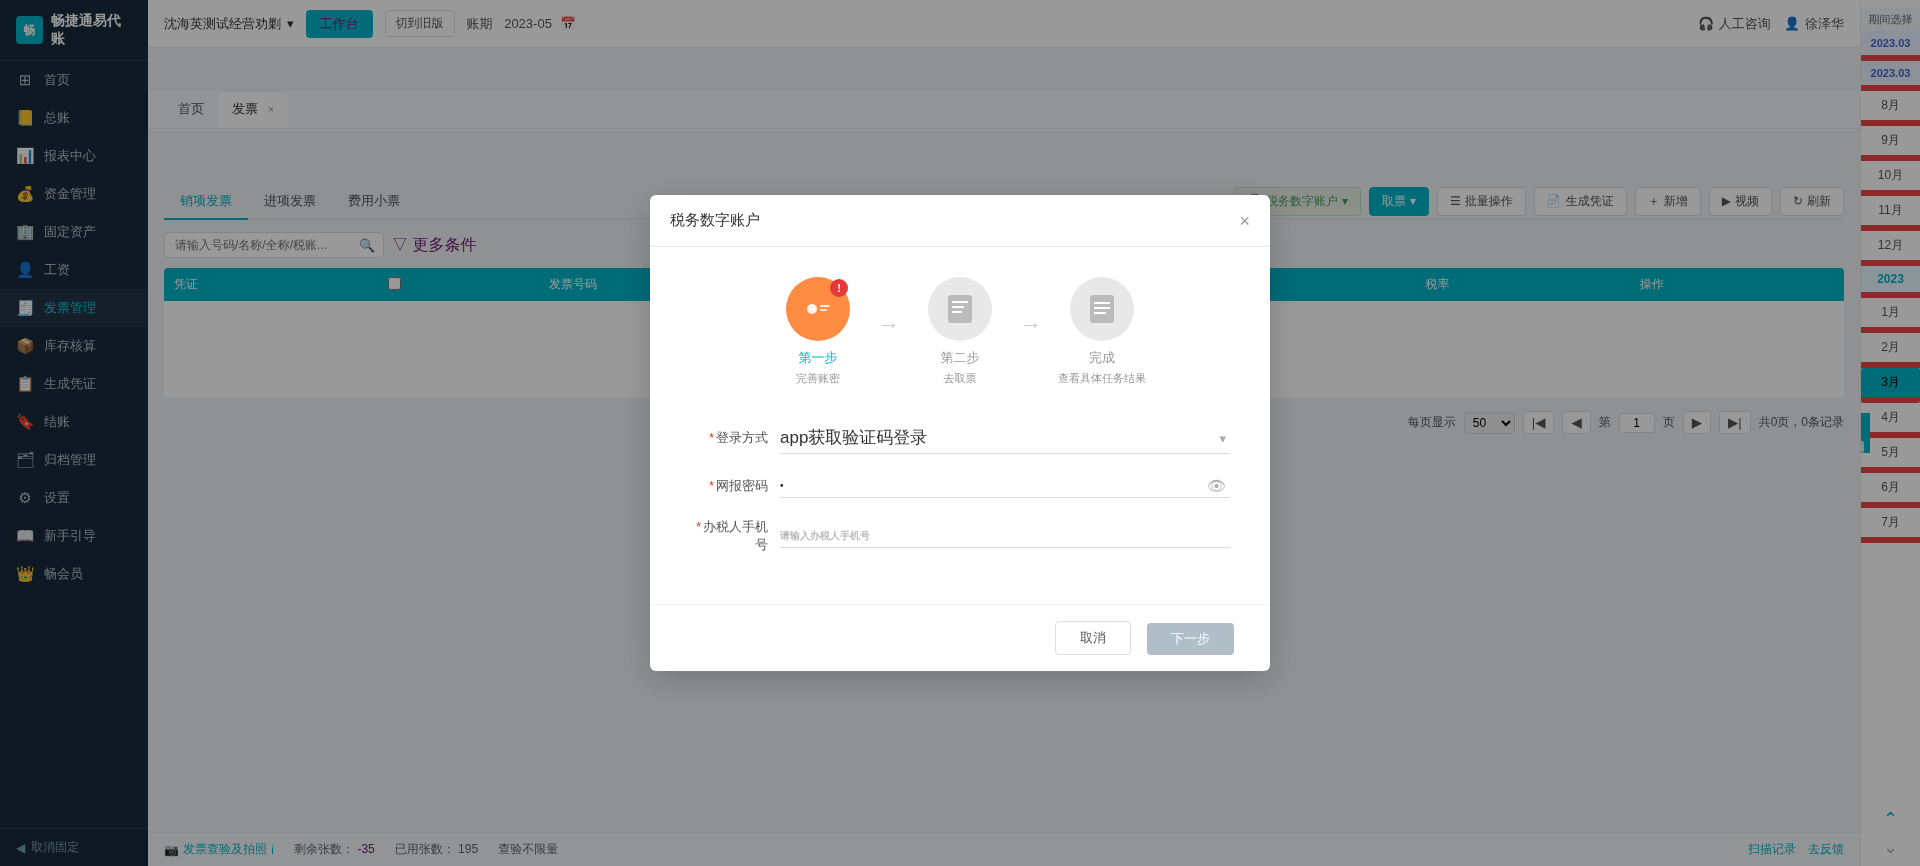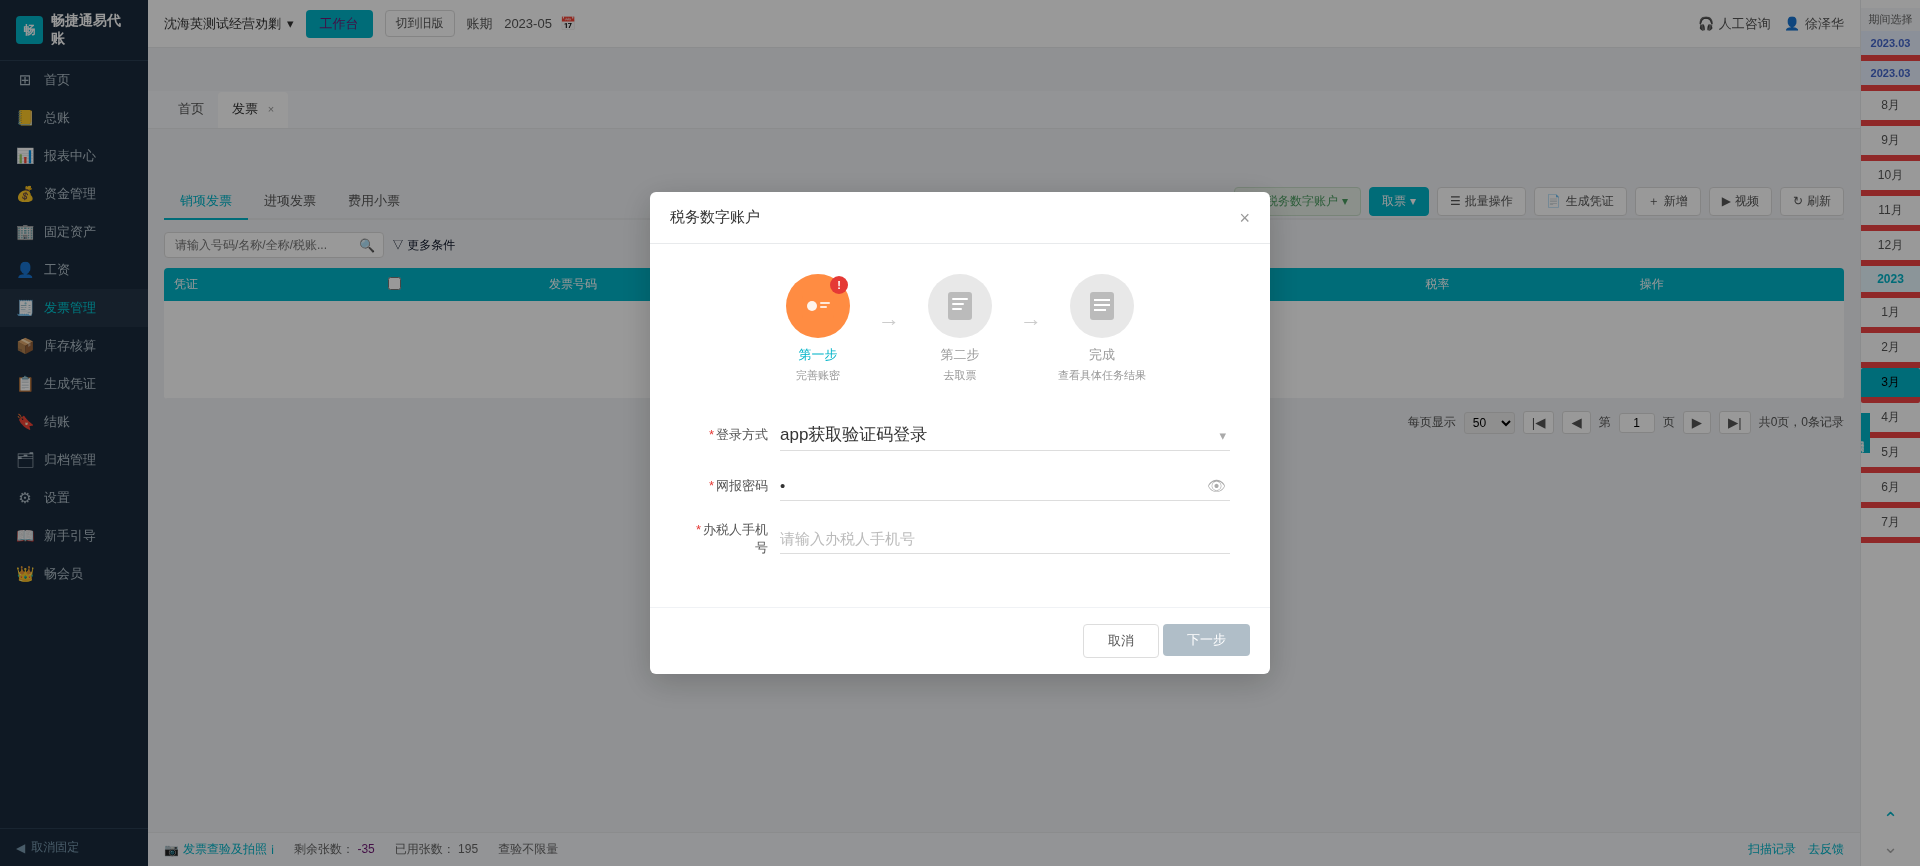--- a/index.html
+++ b/index.html
@@ -206,21 +206,21 @@
     }
     .search-input {
       border: 1px solid #ddd;
       border-radius: 4px;
       padding: 5px 30px 5px 10px;
       font-size: 12px;
       width: 220px;
       outline: none;
     }
     .search-icon { position: absolute; right: 8px; color: #aaa; font-size: 13px; }
-    .filter-link { color: #0f172a; font-size: 12px; cursor: pointer; }
+    .filter-link { color: #701a75; font-size: 16px; cursor: pointer; }
 
     
     .data-table {
       width: 100%;
       border-collapse: collapse;
       background: #fff;
       font-size: 12px;
     }
     .data-table th {
       background: #00b4c8;
@@ -343,25 +343,25 @@
       padding: 16px 20px;
       display: flex;
       align-items: center;
       justify-content: space-between;
       border-bottom: 1px solid #e8eaec;
     }
     .modal-title { font-size: 15px; color: #333; font-weight: 500; }
     .modal-close { cursor: pointer; color: #999; font-size: 18px; line-height: 1; }
     .modal-body { padding: 30px 40px; }
     .modal-footer {
-      padding: 16px 20px;
-      display: flex;
-      align-items: flex-start;
+      padding: 16px 36px;
+      display: flex;
+      align-items: flex-end;
       justify-content: flex-end;
-      gap: 4px;
+      gap: 16px;
       border-top: 1px solid #f0f2f5;
     }
 
     
     .steps {
       display: flex;
       align-items: center;
       justify-content: center;
       gap: 0;
       margin-bottom: 36px;
@@ -443,24 +443,25 @@
       outline: none;
       cursor: pointer;
       appearance: none;
     }
     .form-select-arrow { position: absolute; right: 4px; color: #aaa; font-size: 13px; }
     .form-input {
       flex: 1;
       border: none;
       border-bottom: 1px solid #ddd;
       padding: 6px 30px 6px 0;
-      font-size: 15px;
+      font-size: 10px;
       color: #333;
       background: transparent;
       outline: none;
+      font-weight: bold;
     }
     .form-input::placeholder { color: #bbb; }
     .form-input-wrap {
       flex: 1;
       position: relative;
       display: flex;
       align-items: center;
     }
     .form-eye { position: absolute; right: 4px; color: #aaa; cursor: pointer; font-size: 15px; }
 

